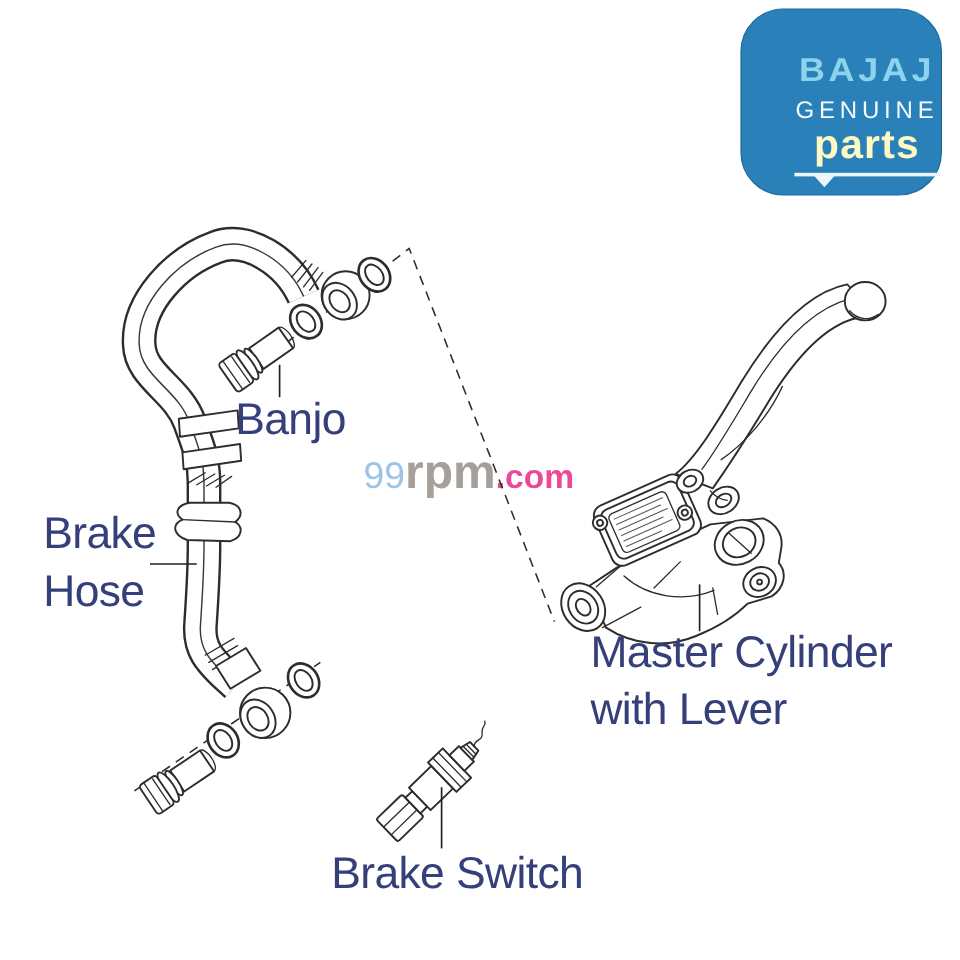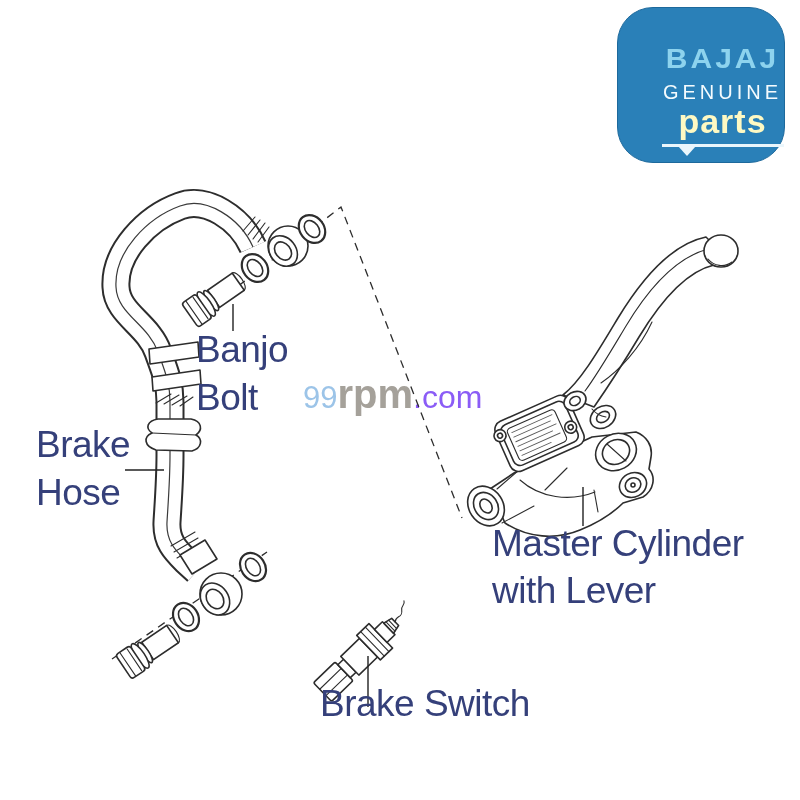--- a/index.html
+++ b/index.html
@@ -6,28 +6,28 @@
   body{width:800px;height:800px;background:#ffffff;overflow:hidden;
        font-family:"Liberation Sans", sans-serif;}
   .stage{position:relative;width:800px;height:800px;background:#ffffff;}
 
   
   .part-label{position:absolute;color:#35407a;font-size:37px;line-height:48px;
               letter-spacing:-0.5px;white-space:nowrap;}
   .lbl-banjo{left:196px;top:326px;}
   .lbl-hose{left:36px;top:421px;}
   .lbl-master{left:492px;top:520px;line-height:47px;}
-  .lbl-switch{left:276px;top:680px;margin-left:44px;}
+  .lbl-switch{left:276px;top:704px;}
 
   
   .watermark{position:absolute;left:303px;top:372px;display:flex;
              align-items:baseline;white-space:nowrap;}
   .wm-num{color:#9cc4e8;font-size:31px;font-weight:400;text-align:right;}
   .wm-rpm{color:#a5a19a;font-size:40px;font-weight:700;letter-spacing:0px;}
-  .wm-com{color:#8b5cf6;font-size:32px;font-weight:400;}
+  .wm-com{color:#ec4899;font-size:28px;font-weight:700;}
 
   
   .logo{position:absolute;left:617px;top:7px;width:168px;height:156px;
         background:#2a80b8;border-radius:36px;box-sizing:border-box;
         border:1px solid #1d699c;text-align:center;padding-top:34px;padding-left:43px;}
   .logo-brand{color:#8dd3ee;font-size:30px;font-weight:700;letter-spacing:3px;
               transform:scaleY(0.92);}
   .logo-genuine{color:#f4fbfe;font-size:20px;font-weight:400;letter-spacing:4px;
                 margin-top:5px;}
   .logo-parts{color:#fef9c3;font-size:34px;font-weight:700;letter-spacing:1px;
@@ -251,21 +251,20 @@
     <g>
       <line class="leader" x1="233" y1="304" x2="233" y2="331"></line>
       <line class="leader" x1="125" y1="470" x2="164" y2="470"></line>
       <line class="leader" x1="583" y1="487" x2="583" y2="526"></line>
       <line class="leader" x1="368" y1="656" x2="368" y2="707"></line>
     </g>
   </svg>
 
   <div class="part-label lbl-banjo">
     <div>Banjo</div>
-    <div>Bolt</div>
   </div>
   <div class="part-label lbl-hose">
     <div>Brake</div>
     <div>Hose</div>
   </div>
   <div class="part-label lbl-master">
     <div>Master Cylinder</div>
     <div>with Lever</div>
   </div>
   <div class="part-label lbl-switch">

